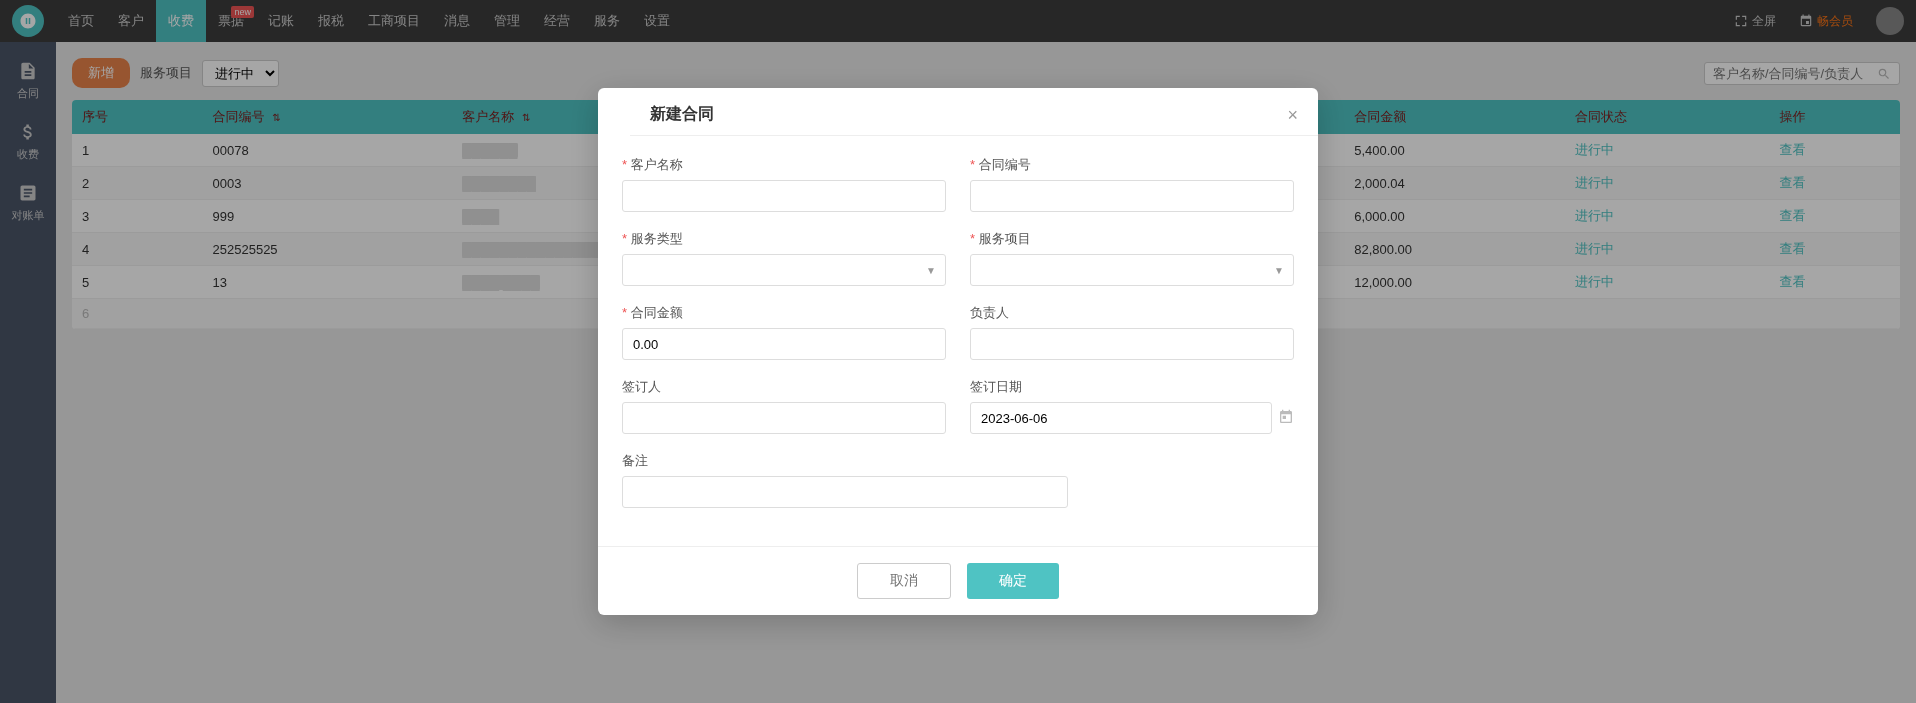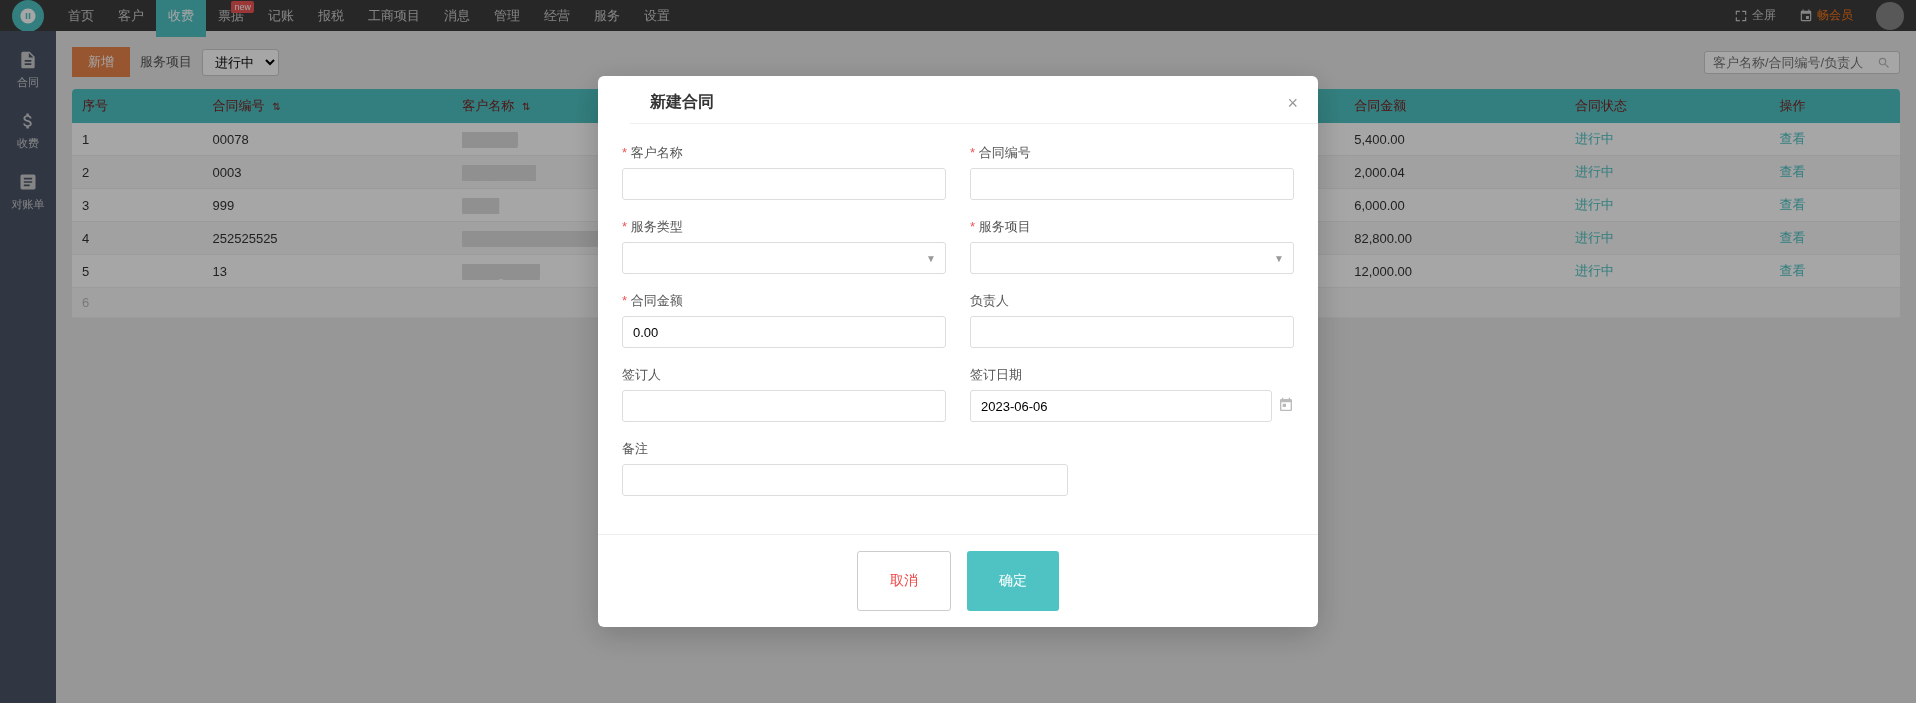--- a/index.html
+++ b/index.html
@@ -1,19 +1,19 @@
 <!DOCTYPE html>
 <html><head>
   <meta charset="utf-8">
   <style>
     * { box-sizing: border-box; margin: 0; padding: 0; }
     body { font-family: "Microsoft YaHei", Arial, sans-serif; font-size: 13px; background: #e8e8e8; display: flex; flex-direction: column; height: 703px; overflow: hidden; }
 
     
-    .top-nav { background: #3d3d3d; height: 31px; display: flex; align-items: center; padding: 0 12px; gap: 0; flex-shrink: 0; }
+    .top-nav { background: #3d3d3d; height: 42px; display: flex; align-items: center; padding: 0 12px; gap: 0; flex-shrink: 0; }
     .nav-logo { width: 32px; height: 32px; background: #4fc3c3; border-radius: 50%; display: flex; align-items: center; justify-content: center; margin-right: 12px; }
     .nav-logo svg { width: 18px; height: 18px; fill: white; }
     .nav-item { color: #ccc; padding: 0 12px; height: 42px; display: flex; align-items: center; cursor: pointer; font-size: 13px; position: relative; }
     .nav-item.active { background: #4fc3c3; color: white; }
     .nav-item .new-badge { background: #e55; color: white; font-size: 9px; padding: 1px 3px; border-radius: 2px; position: absolute; top: 6px; right: 2px; }
     .nav-right { margin-left: auto; display: flex; align-items: center; gap: 23px; color: #ccc; font-size: 12px; }
     .nav-right span { cursor: pointer; display: flex; align-items: center; gap: 4px; }
     .avatar { width: 28px; height: 28px; background: #888; border-radius: 50%; }
 
     
@@ -22,21 +22,21 @@
     
     .sidebar { width: 56px; background: #4a5568; display: flex; flex-direction: column; align-items: center; padding-top: 10px; gap: 4px; flex-shrink: 0; }
     .sidebar-item { width: 52px; display: flex; flex-direction: column; align-items: center; padding: 8px 4px; cursor: pointer; color: #ccc; font-size: 11px; gap: 4px; border-radius: 4px; }
     .sidebar-item .icon-box { width: 22px; height: 22px; display: flex; align-items: center; justify-content: center; }
 
     
     .content { flex: 1; padding: 16px; background: #e8e8e8; overflow: auto; }
 
     
     .toolbar { display: flex; align-items: center; gap: 10px; margin-bottom: 12px; }
-    .btn-new { background: #e8834a; color: white; border: none; padding: 6px 16px; border-radius: 0; cursor: pointer; font-size: 13px; }
+    .btn-new { background: #e8834a; color: white; border: none; padding: 6px 16px; border-radius: 10px; cursor: pointer; font-size: 13px; }
     .filter-label { color: #555; font-size: 13px; }
     .select-status { border: 1px solid #ccc; padding: 4px 8px; border-radius: 3px; font-size: 13px; background: white; cursor: pointer; }
     .search-box { margin-left: auto; display: flex; align-items: flex-end; border: 1px solid #ccc; border-radius: 3px; background: white; padding: 3px 8px; gap: 4px; }
     .search-box input { border: none; outline: none; font-size: 13px; width: 160px; }
 
     
     .table-wrap { background: white; border-radius: 4px; overflow: hidden; }
     table { width: 100%; border-collapse: collapse; }
     thead tr { background: #4fc3c3; color: #7f1d1d; }
     thead th { padding: 8px 10px; text-align: left; font-size: 13px; font-weight: normal; white-space: nowrap; }
@@ -55,21 +55,21 @@
     .modal-body { padding: 20px 24px; }
     .form-row { display: flex; gap: 24px; margin-bottom: 18px; }
     .form-field { flex: 1; display: flex; flex-direction: column; gap: 6px; }
     .form-label { font-size: 13px; color: #555; }
     .form-label.required::before { content: "* "; color: #e55; }
     .form-input { border: 1px solid #ddd; border-radius: 3px; padding: 6px 10px; font-size: 13px; outline: none; height: 32px; }
     .form-select { border: 1px solid #ddd; border-radius: 3px; padding: 6px 10px; font-size: 13px; outline: none; height: 32px; background: white; appearance: none; cursor: pointer; width: 100%; }
     .form-select-wrap { position: relative; }
     .form-select-wrap::after { content: "▼"; position: absolute; right: 10px; top: 50%; transform: translateY(-50%); font-size: 10px; color: #999; pointer-events: none; }
     .modal-footer { padding: 16px 24px; display: flex; justify-content: center; gap: 16px; border-top: 1px solid #eee; }
-    .btn-cancel { background: white; border: 1px solid #ccc; color: #ef4444; padding: 20px 32px; border-radius: 3px; cursor: pointer; font-size: 14px; }
+    .btn-cancel { background: white; border: 1px solid #ccc; color: #737373; padding: 8px 32px; border-radius: 3px; cursor: pointer; font-size: 14px; }
     .btn-confirm { background: #4fc3c3; border: none; color: white; padding: 7px 32px; border-radius: 3px; cursor: pointer; font-size: 14px; }
     .cal-icon { color: #bbb; margin-left: 6px; cursor: pointer; }
   </style>
 </head>
 <body>
 
 <div class="top-nav">
   <div class="nav-logo">
     <svg viewBox="0 0 24 24">
         <path d="M12 2C6.48 2 2 6.48 2 12s4.48 10 10 10 10-4.48 10-10S17.52 2 12 2zm-1 14H9V8h2v8zm4 0h-2V8h2v8z"></path>

